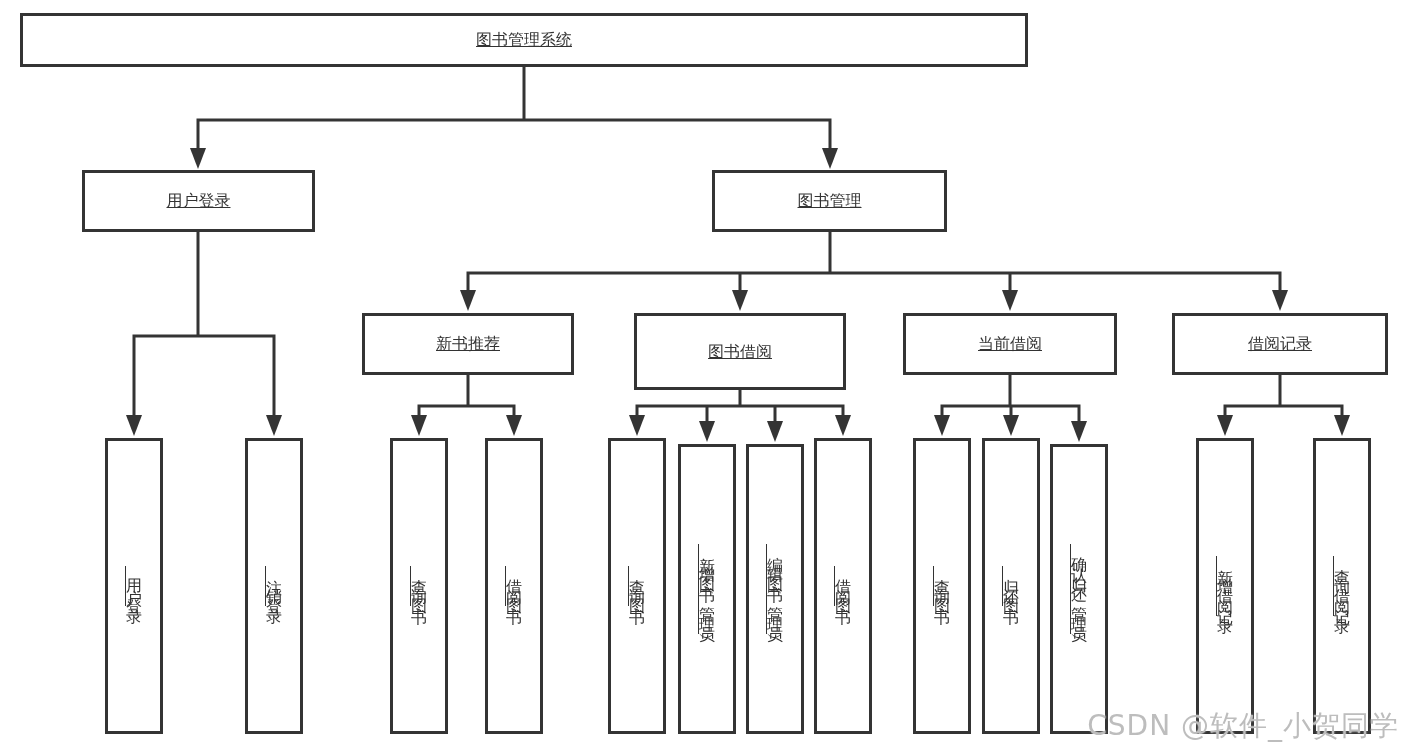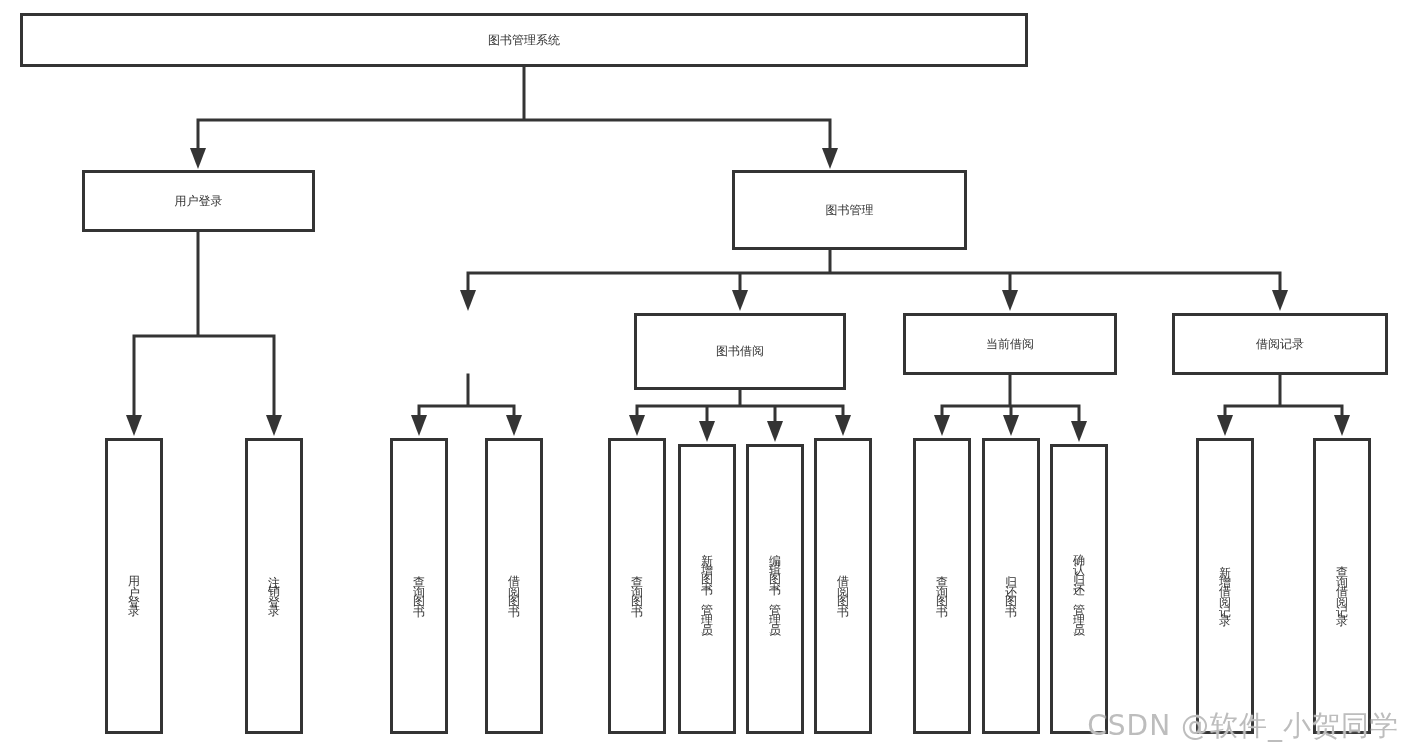--- a/index.html
+++ b/index.html
@@ -26,21 +26,21 @@
   .connectors polygon{
     fill:var(--line);stroke:none;
   }
   .box{
     position:absolute;box-sizing:border-box;
     background:#fff;border:3px solid var(--box_border);
     display:flex;align-items:center;justify-content:center;
     z-index:1;
   }
   .box span{
-    color:var(--text);font-size:12px;line-height:1.2;white-space:nowrap;
+    color:var(--text);font-size:16px;line-height:1.2;white-space:nowrap;text-decoration:underline;
   }
   .leaf span{
     writing-mode:vertical-rl;
     text-orientation:mixed;
     letter-spacing:10px;
     line-height:1;
     white-space:normal;
   }
   .watermark{
     position:absolute;right:6px;bottom:2px;z-index:2;
@@ -96,24 +96,27 @@
     </g>
   </svg>
 
   <div class="box" style="left:20px;top:13px;width:1008px;height:54px">
     <span>图书管理系统</span>
   </div>
 
   <div class="box" style="left:82px;top:170px;width:233px;height:62px">
     <span>用户登录</span>
   </div>
-  <div class="box" style="left:732px;top:170px;width:235px;height:80px">
+  <div class="box" style="left:712px;top:170px;width:235px;height:62px">
     <span>图书管理</span>
   </div>
 
+  <div class="box" style="left:362px;top:313px;width:212px;height:62px">
+    <span>新书推荐</span>
+  </div>
   <div class="box" style="left:634px;top:313px;width:212px;height:77px">
     <span>图书借阅</span>
   </div>
   <div class="box" style="left:1172px;top:313px;width:216px;height:62px">
     <span>借阅记录</span>
   </div>
   <div class="box" style="left:903px;top:313px;width:214px;height:62px">
     <span>当前借阅</span>
   </div>
 

